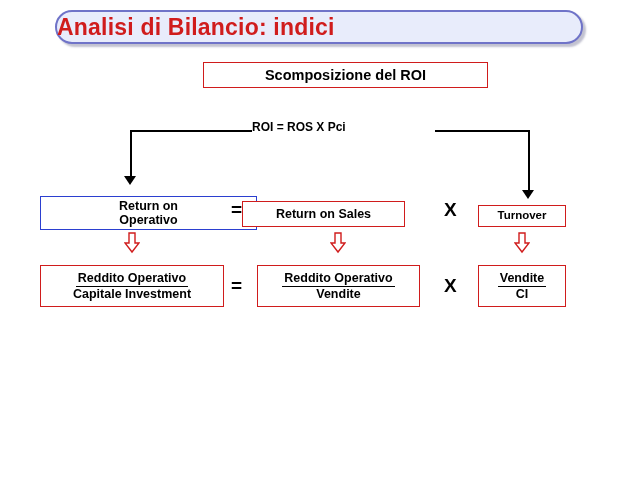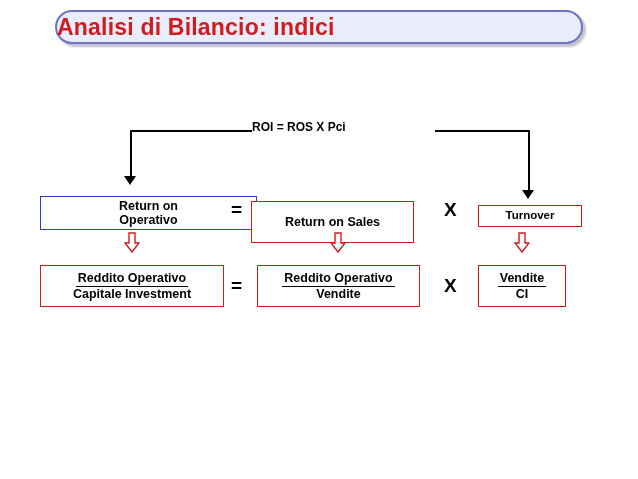--- a/index.html
+++ b/index.html
@@ -147,20 +147,23 @@
 </style>
 </head>
 <body>
 
 <div class="slide">
 
   <div class="title-banner">
     <span class="title-text">Analisi di Bilancio: indici</span>
   </div>
 
+  <div class="subtitle-box">
+    <span class="subtitle-text">Scomposizione del ROI</span>
+  </div>
 
   <div class="formula">ROI = ROS X Pci</div>
 
   <div class="ln h-line" style="left:130px; top:130px; width:122px;"></div>
 
   <div class="ln h-line" style="left:435px; top:130px; width:95px;"></div>
 
   <div class="ln v-line" style="left:130px; top:130px; height:48px;"></div>
   <div class="arrow-down-black" style="left:124px; top:176px;"></div>
 
@@ -169,27 +172,27 @@
 
   <div class="box box-blue" style="left:40px; top:196px; width:217px; height:34px;">
     <span class="btxt">
       <span>Return on</span><br>
       <span>Operativo</span>
     </span>
   </div>
 
   <div class="op" style="left:231px; top:199px;">=</div>
 
-  <div class="box box-red" style="left:251px; top:201px; width:163px; height:42px;text-align:center;">
+  <div class="box box-red" style="left:242px; top:201px; width:163px; height:26px;text-align:center;">
     <span class="btxt">Return on Sales</span>
   </div>
 
   <div class="op" style="left:444px; top:199px;">X</div>
 
-  <div class="box box-red" style="left:478px; top:205px; width:104px; height:22px;">
+  <div class="box box-red" style="left:478px; top:205px; width:88px; height:22px;">
     <span class="btxt small">Turnover</span>
   </div>
 
   <div class="red-arrow" style="left:124px; top:232px;">
     <svg width="16" height="22" viewBox="0 0 16 22">
       <polygon points="5,1 11,1 11,11 15,11 8,20 1,11 5,11" fill="#ffffff" stroke="#d01c1c" stroke-width="1.4"></polygon>
     </svg>
   </div>
   <div class="red-arrow" style="left:330px; top:232px;">
     <svg width="16" height="22" viewBox="0 0 16 22">

